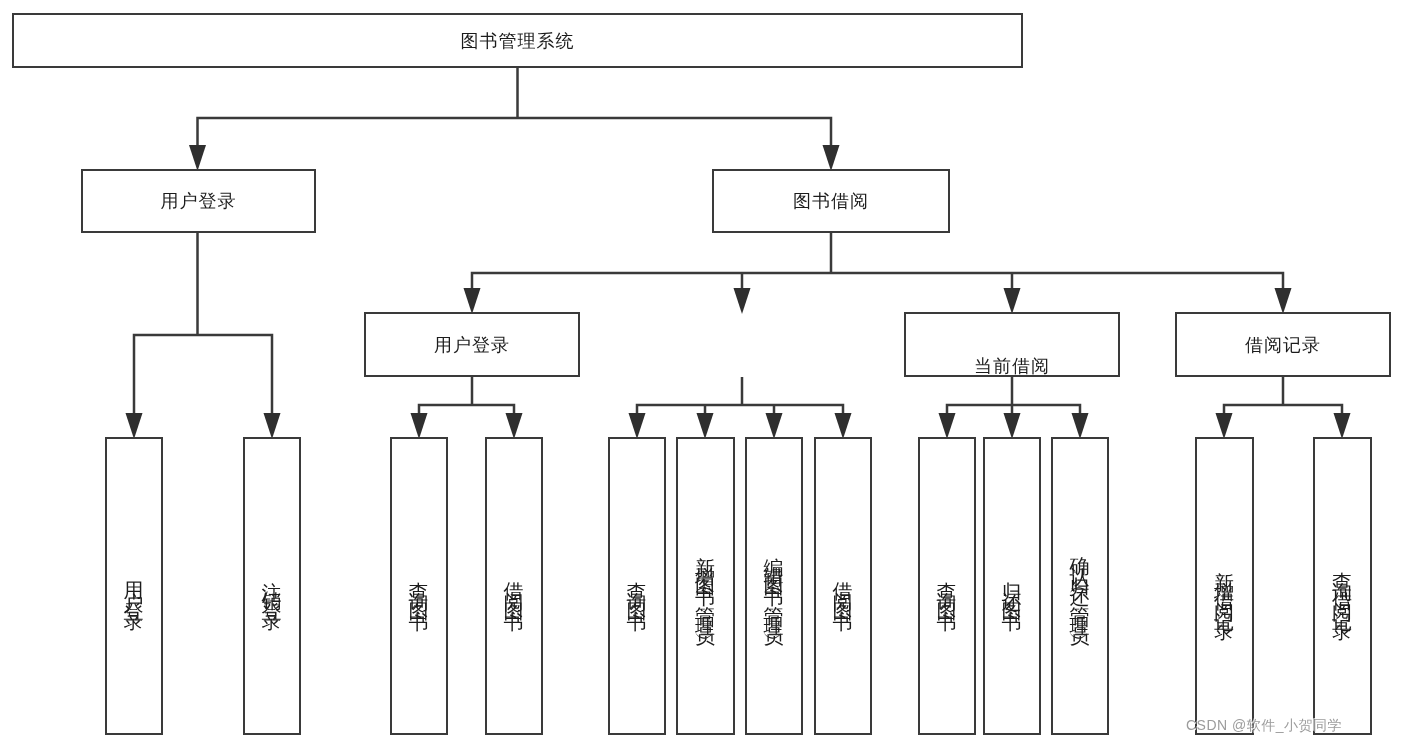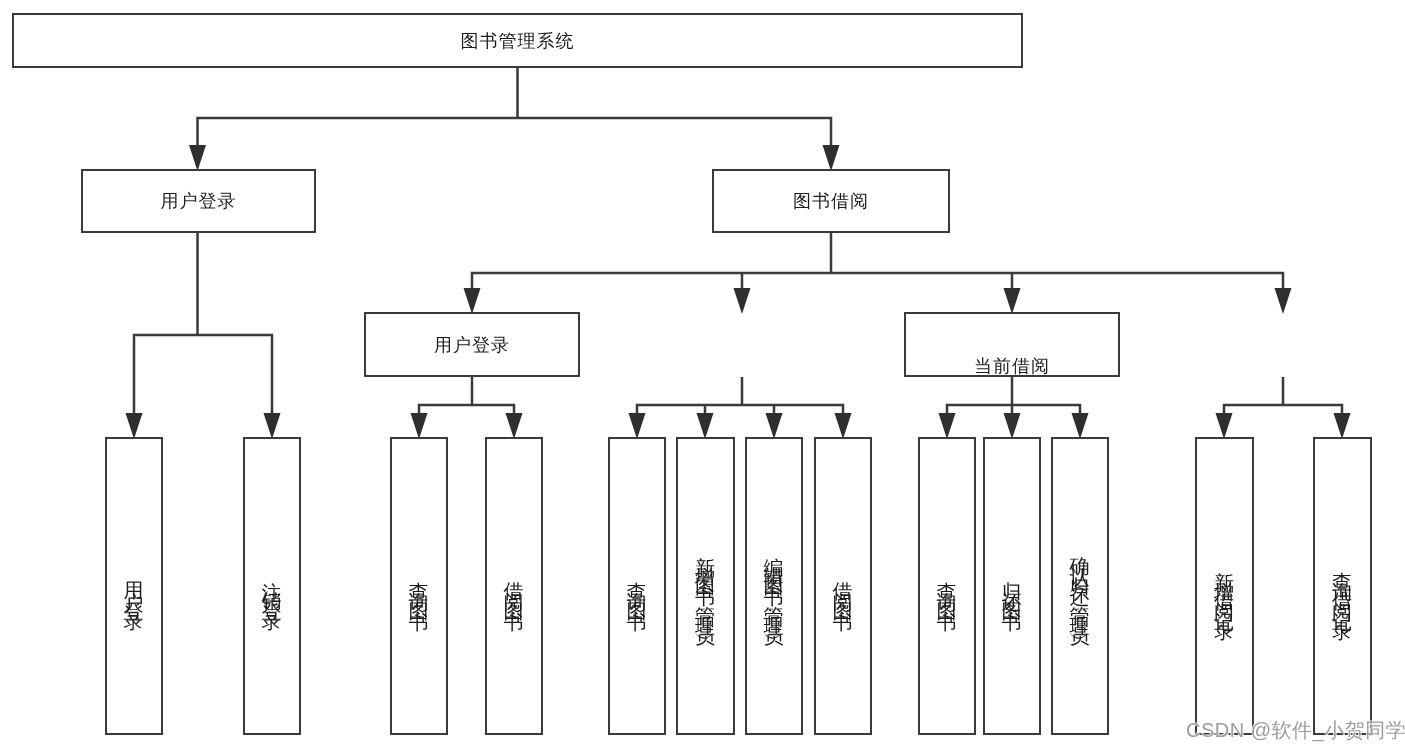--- a/index.html
+++ b/index.html
@@ -41,21 +41,21 @@
     color: #1c1c1c;
     letter-spacing: 0.5em;
     line-height: 1;
     white-space: nowrap;
   }
   .watermark {
     position: absolute;
     left: 1186px;
     top: 717px;
     z-index: 2;
-    font-size: 20px;
+    font-size: 14px;
     color: #9c9c9c;
     letter-spacing: 0.5px;
     white-space: nowrap;
     text-shadow: 1px 1px 0 rgba(255,255,255,0.85), -1px -1px 0 rgba(255,255,255,0.85);
   }
 </style>
 </head>
 <body>
 
 <div class="stage">
@@ -130,20 +130,23 @@
   <div class="node" style="left:712px; top:169px; width:238px; height:64px;">
     <span class="hlabel">图书借阅</span>
   </div>
 
   <div class="node" style="left:364px; top:312px; width:216px; height:65px;">
     <span class="hlabel">用户登录</span>
   </div>
   <div class="node" style="left:904px; top:312px; width:216px; height:65px;align-items:flex-end;">
     <span class="hlabel">当前借阅</span>
   </div>
+  <div class="node" style="left:1175px; top:312px; width:216px; height:65px;">
+    <span class="hlabel">借阅记录</span>
+  </div>
 
   <div class="node" style="left:105px; top:437px; width:58px; height:298px;">
     <span class="vlabel">用户登录</span>
   </div>
   <div class="node" style="left:243px; top:437px; width:58px; height:298px;">
     <span class="vlabel">注销登录</span>
   </div>
 
   <div class="node" style="left:390px; top:437px; width:58px; height:298px;">
     <span class="vlabel">查询图书</span>

